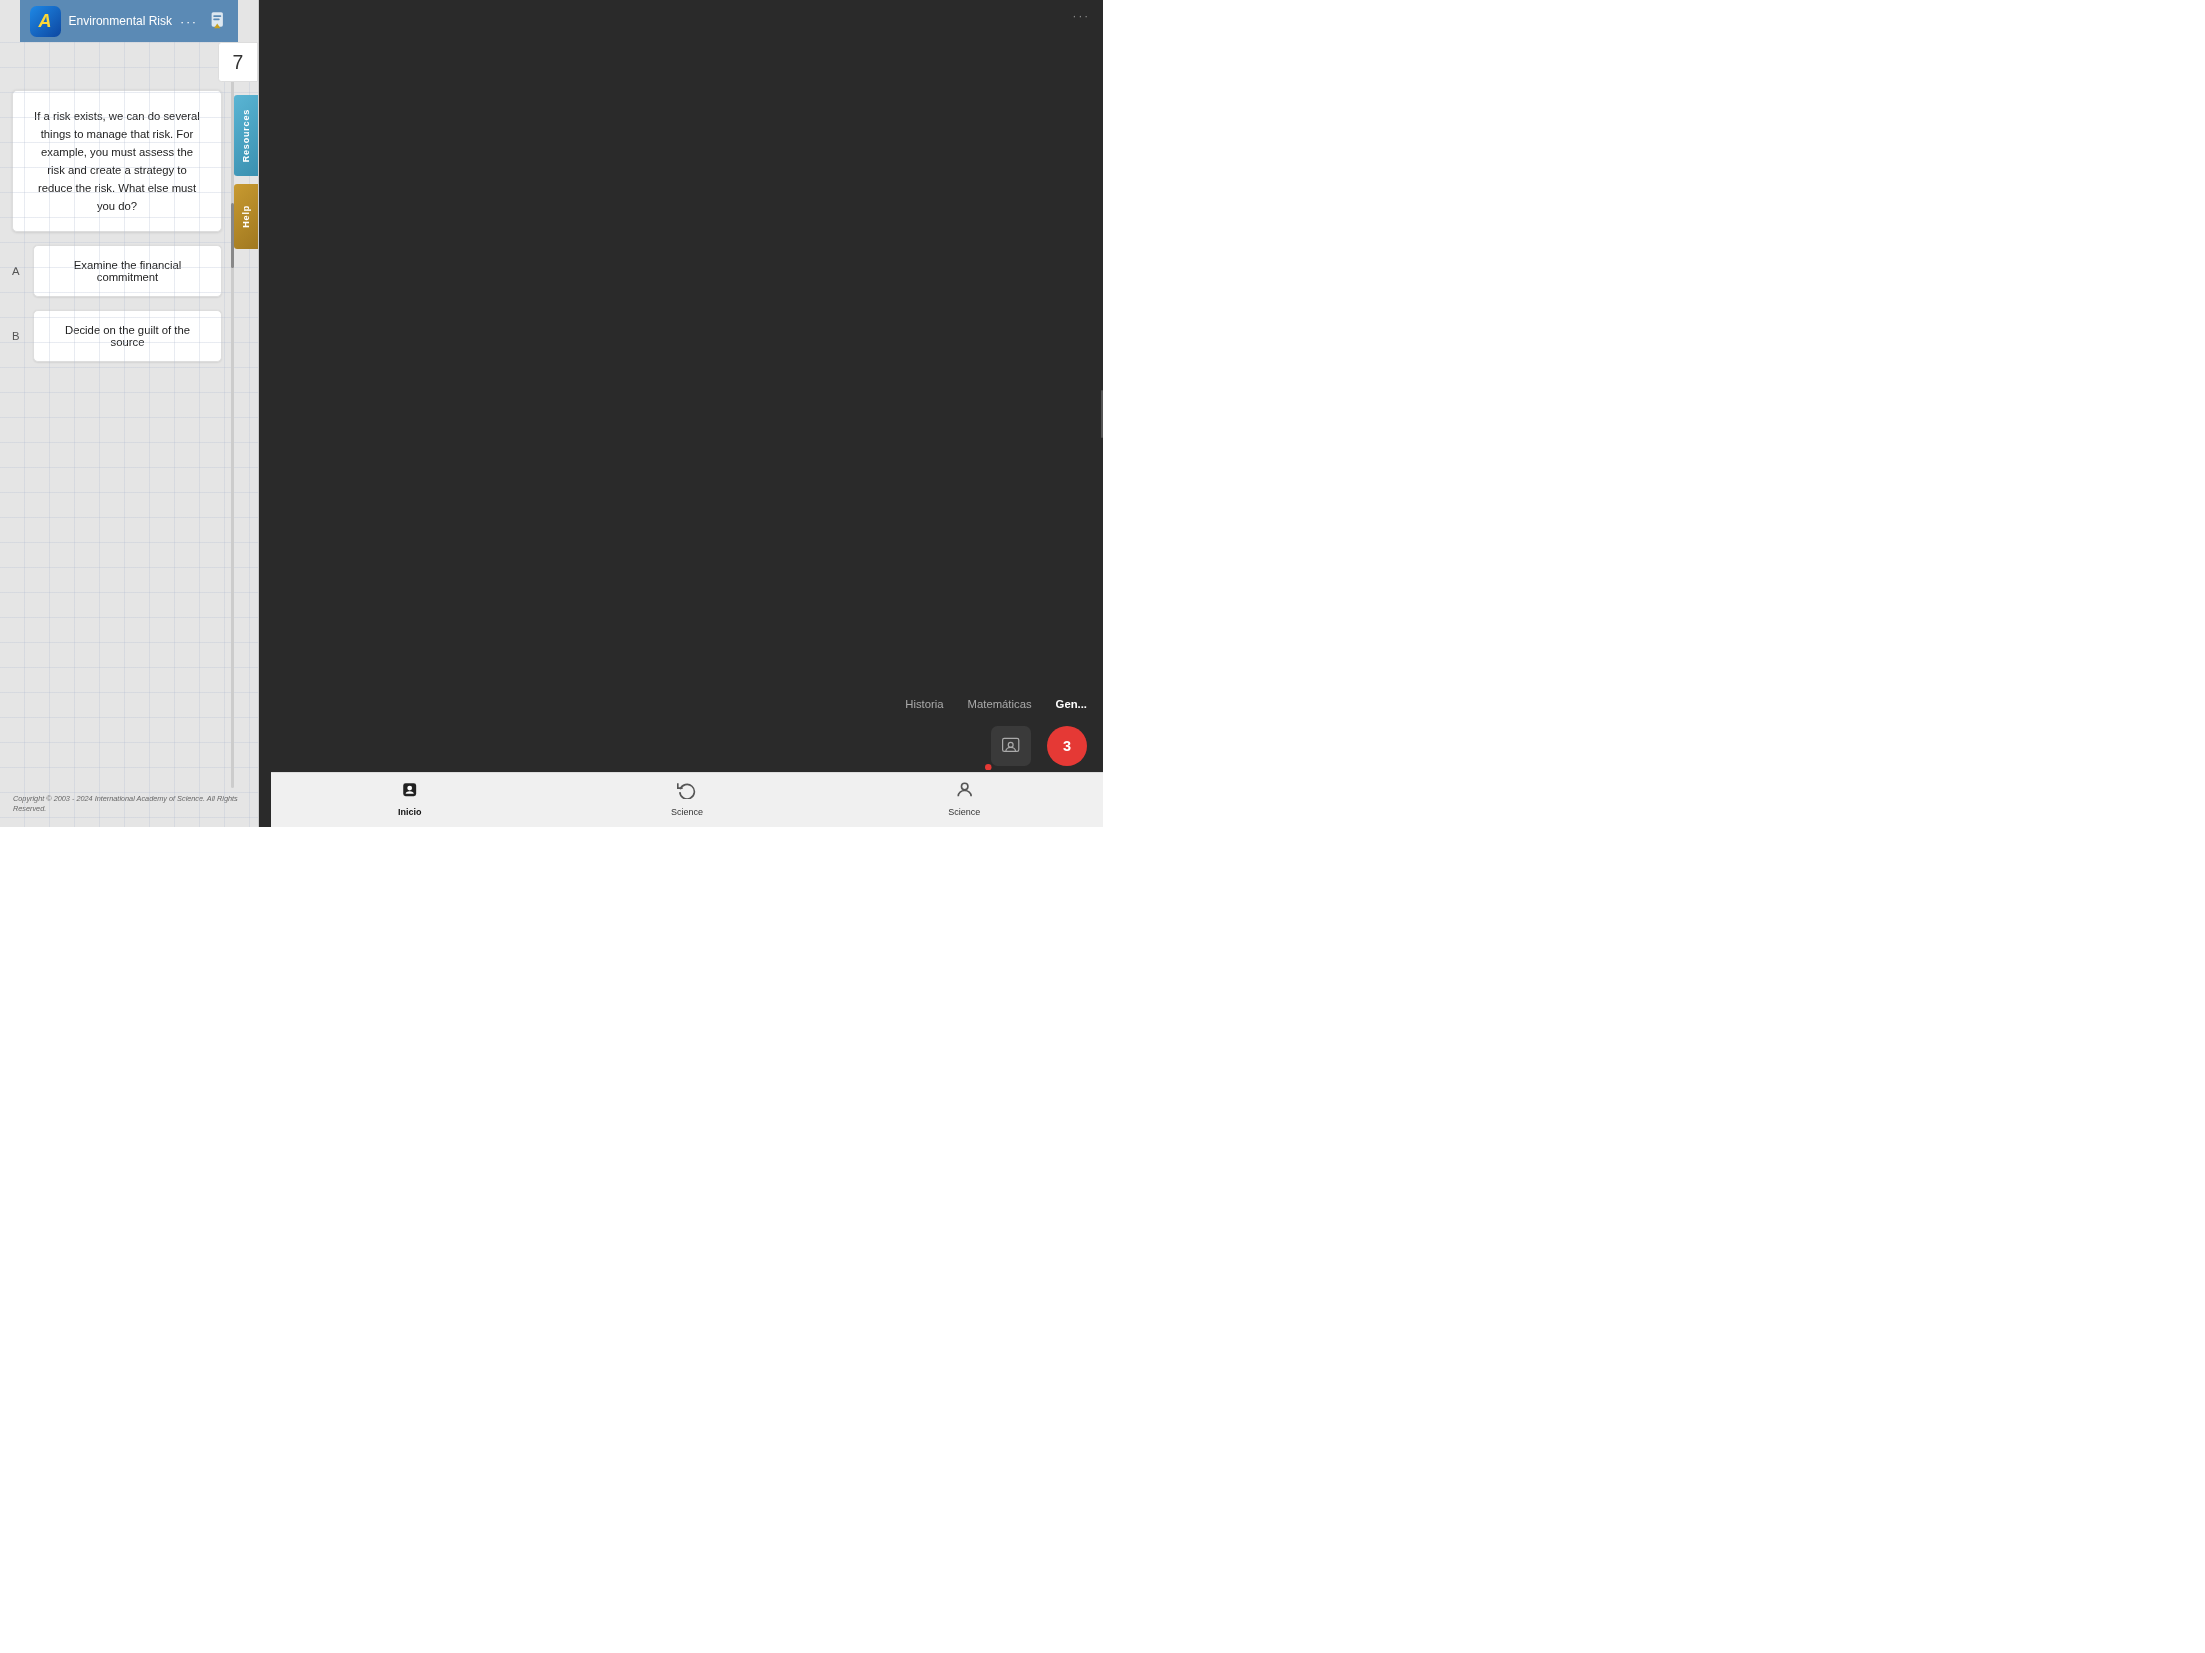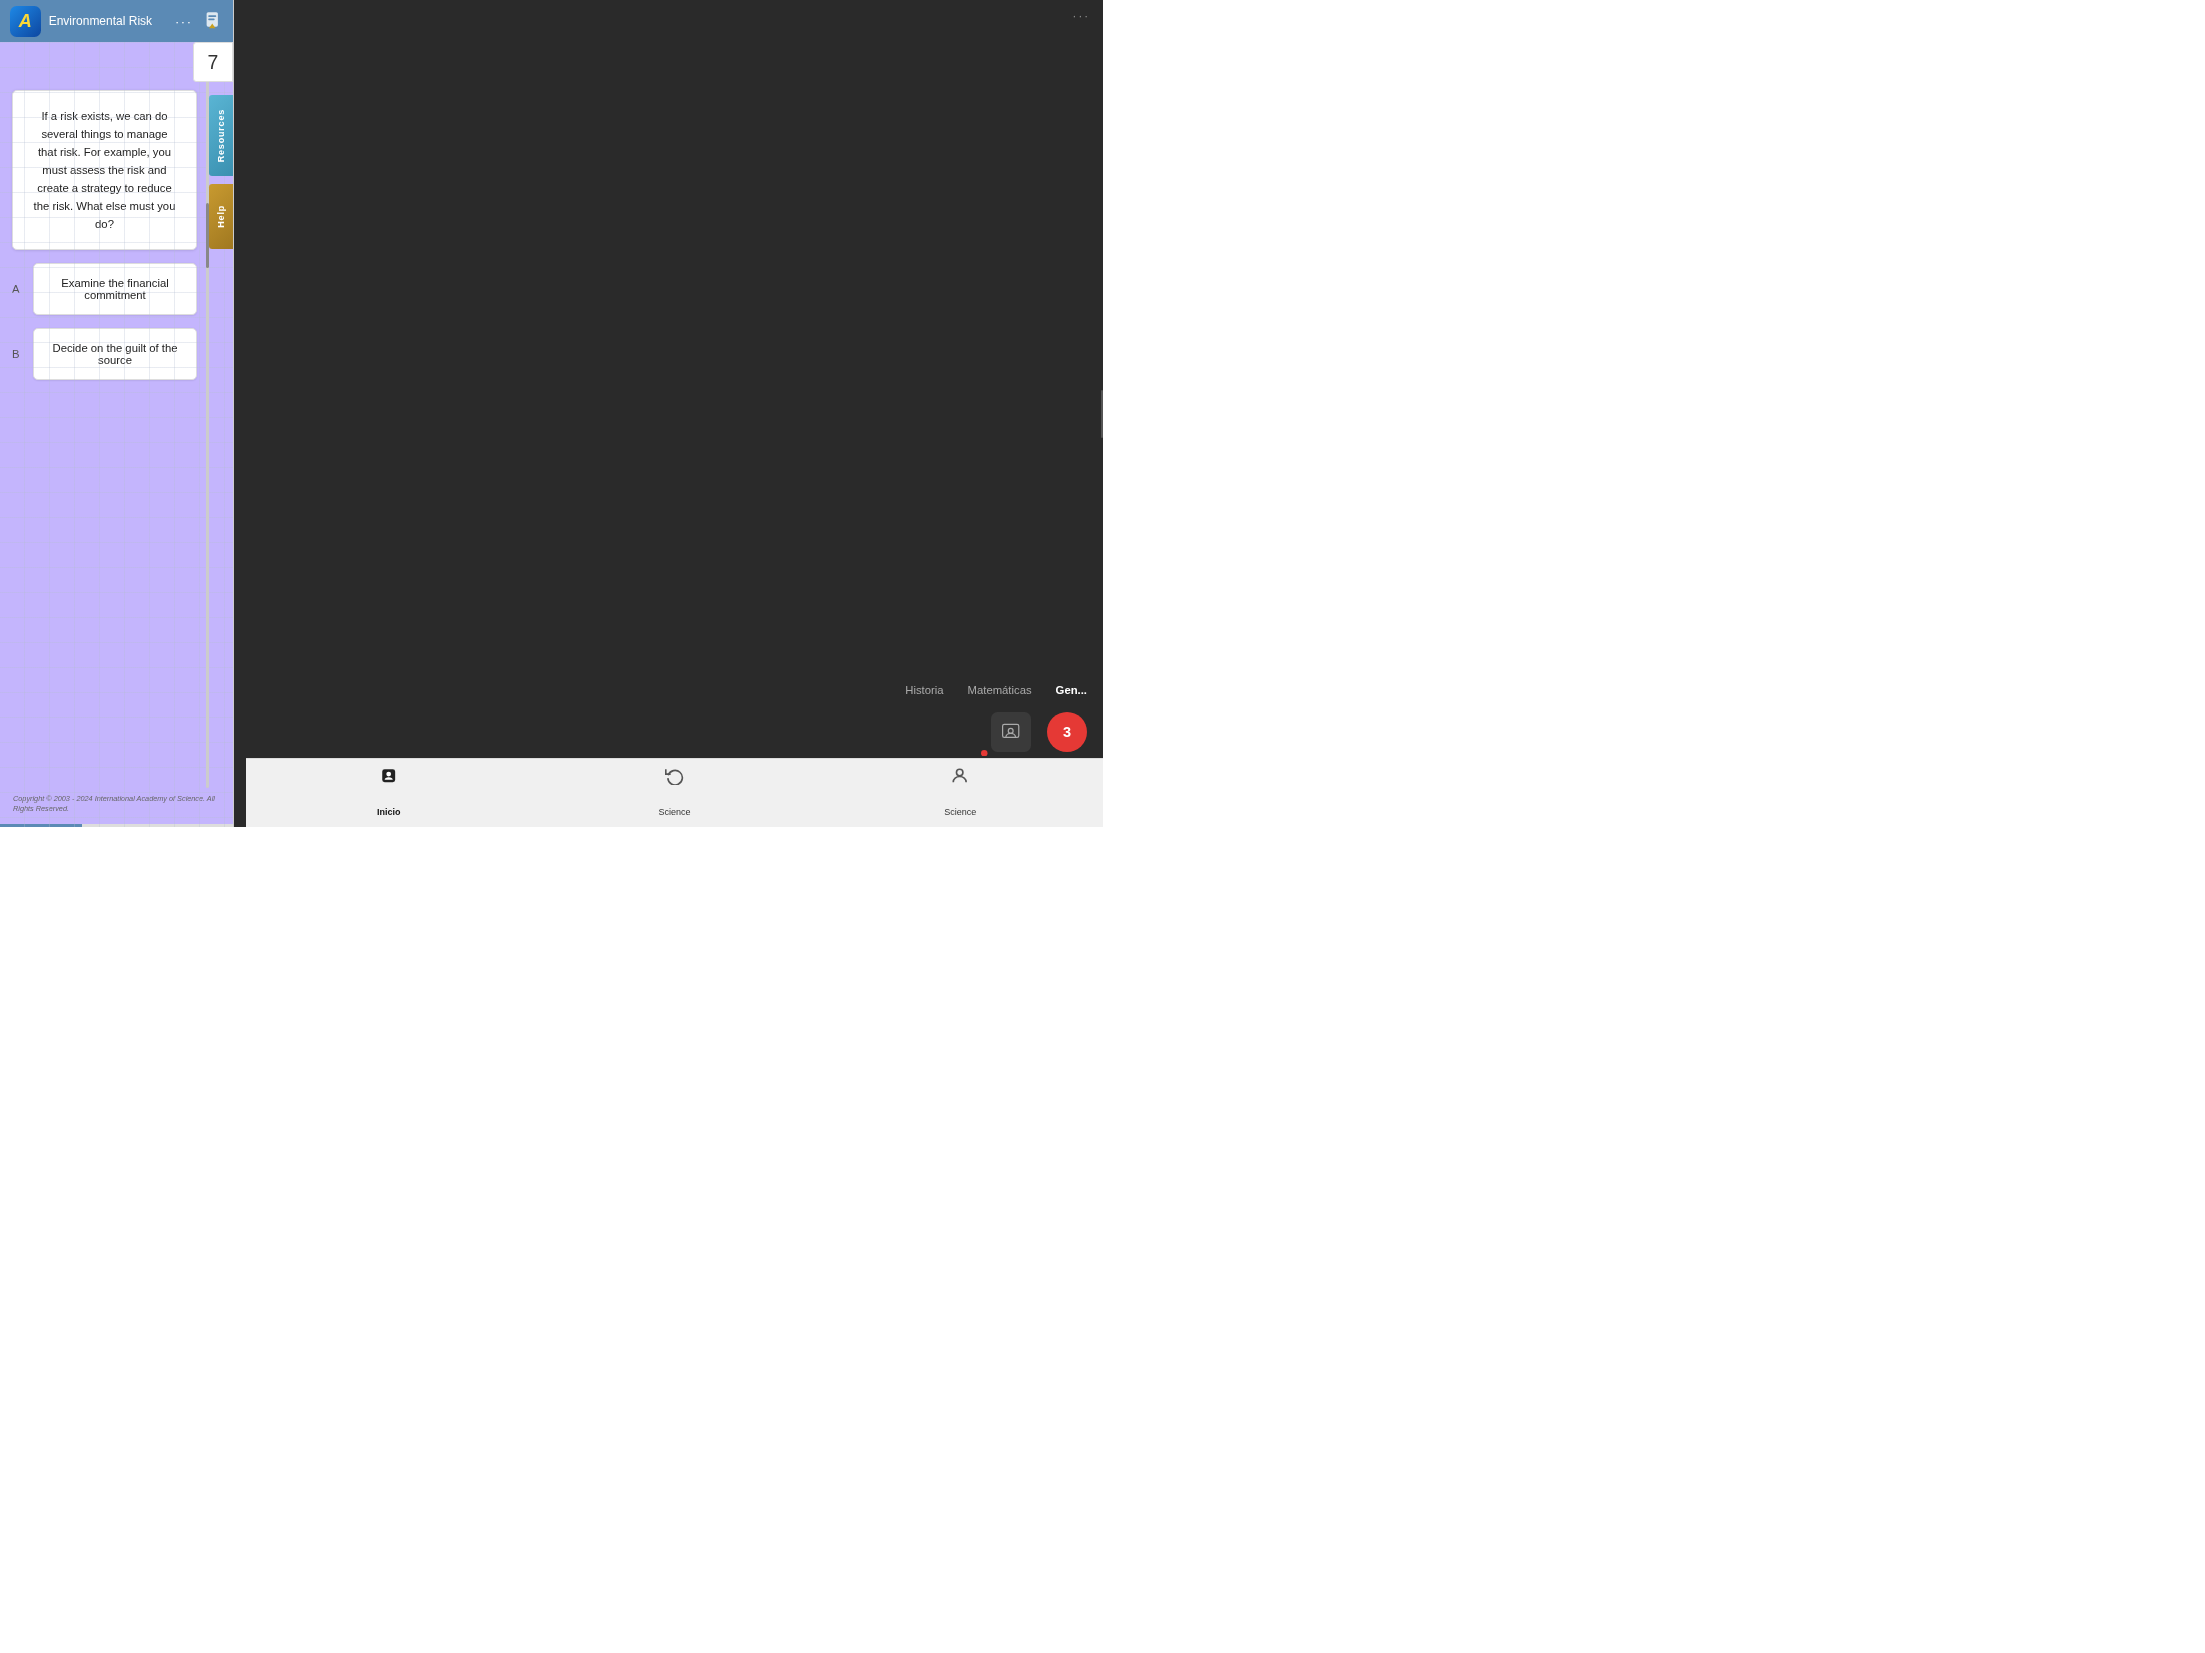--- a/index.html
+++ b/index.html
@@ -6,27 +6,28 @@
     body {
       width: 1103px;
       height: 827px;
       overflow: hidden;
       font-family: -apple-system, BlinkMacSystemFont, 'Helvetica Neue', Arial, sans-serif;
       display: flex;
     }
 
     
     .left-panel {
-      width: 234px;
+      width: 259px;
       height: 100%;
-      background: #c4b5fd;
+      background: #e5e5e5;
       display: flex;
       flex-direction: column;
       position: relative;
       border-right: 0.8px solid #ccc;
+      align-items: center;
     }
 
     
     .app-header {
       background: #5b8ab5;
       height: 42px;
       display: flex;
       align-items: center;
       padding: 0 9.7px;
       gap: 8px;
@@ -341,21 +342,21 @@
       border-top: 0.8px solid #ddd;
       display: flex;
       justify-content: space-around;
       padding: 6.5px 0 9.7px;
     }
 
     .tab-item {
       display: flex;
       flex-direction: column;
       align-items: center;
-      gap: 17px;
+      gap: 3px;
       cursor: pointer;
       min-width: 65px;
     }
 
     .tab-icon {
       font-size: 18px;
       color: #333;
     }
 
     .tab-label {

